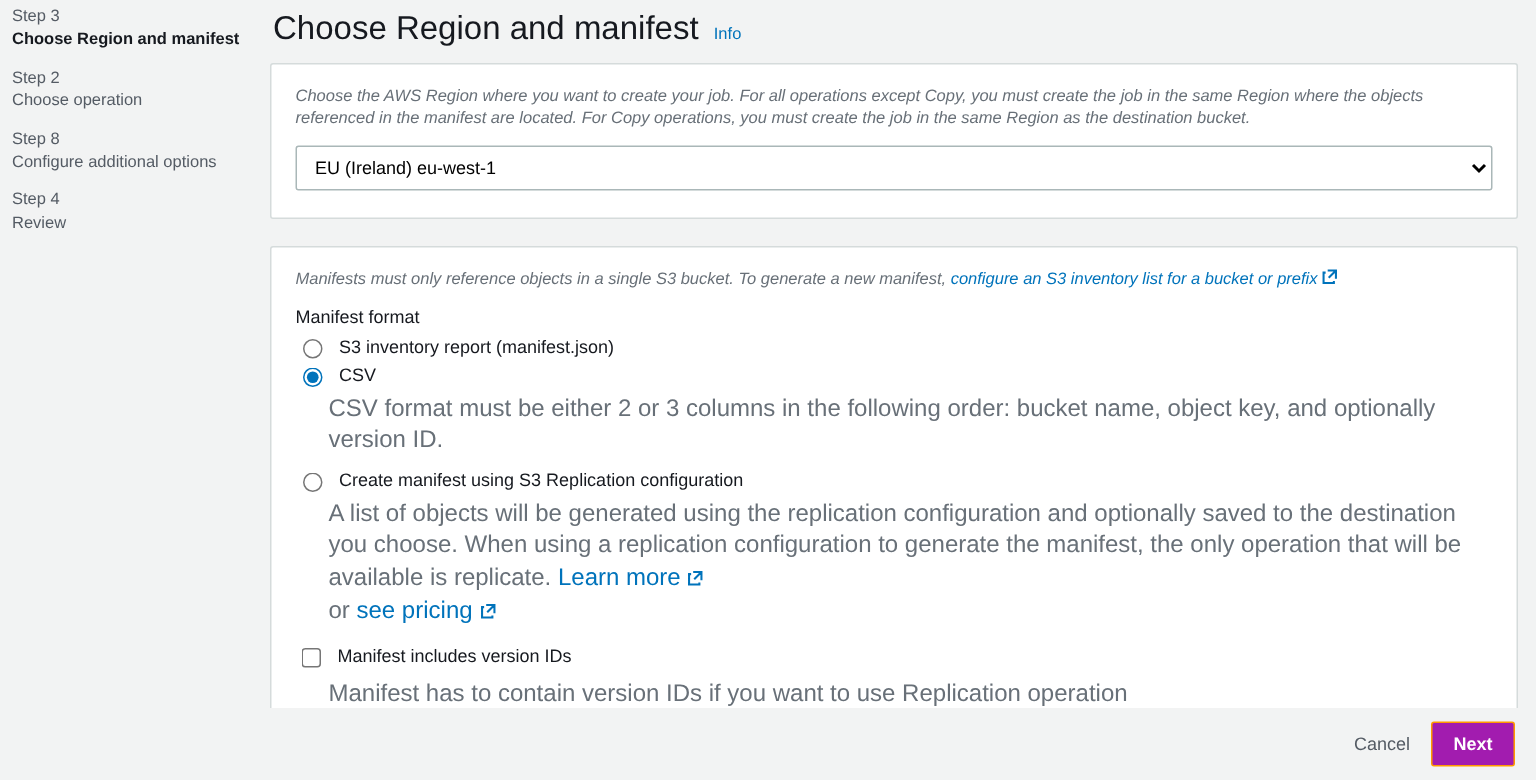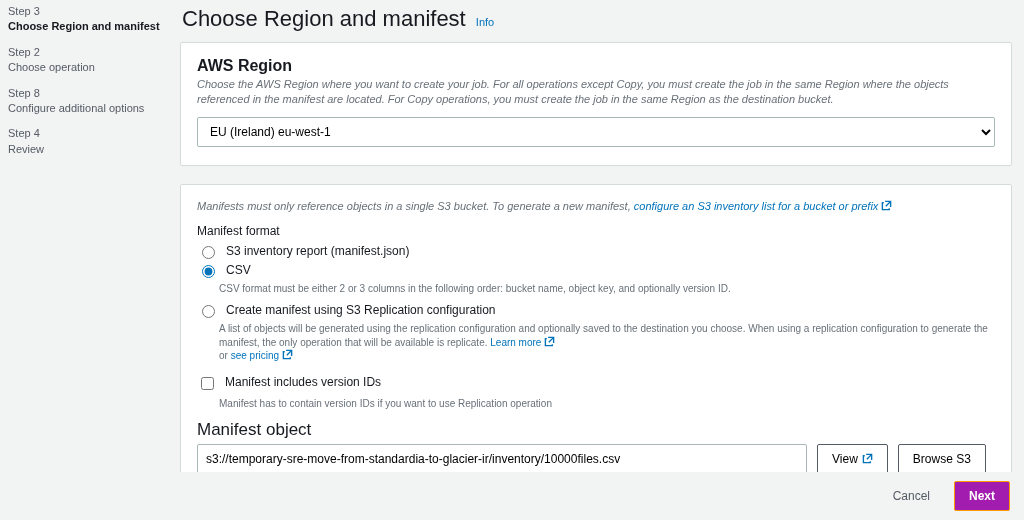--- a/index.html
+++ b/index.html
@@ -17,35 +17,35 @@
     padding:14px 16px 18px; margin-bottom:18px; }
   .panel h2 { font-size:16px; font-weight:700; margin:0 0 2px; }
   .panel .desc { font-size:11px; color:#687078; line-height:1.35; margin-bottom:10px;font-style:italic; }
   .link { color:#0073bb; cursor:pointer; }
   select.region { width:100%; height:30px; border:1px solid #aab7b8;
     border-radius:2px; padding:0 8px; font-size:12px; background:#fff; }
   .section-label { font-size:12px; font-weight:400; color:#16191f; margin:4px 0 6px; }
   .radio-row, .check-row { display:flex; align-items:flex-start; gap:8px; margin-bottom:4px; }
   .radio-row input, .check-row input { margin-top:2px; accent-color:#0073bb; }
   .opt-label { font-size:12px; }
-  .helper { font-size:10px; color:#687078; margin:0 0 8px 22px; line-height:1.35; }
+  .helper { font-size:16px; color:#687078; margin:0 0 8px 22px; line-height:1.35; }
   .field-label { font-size:17px; margin:10px 0 4px; }
   .field-label .optional { font-style:italic; color:#687078; }
   .row { display:flex; gap:10px; align-items:center; }
   input[type=text] { height:30px; border:1px solid #aab7b8; border-radius:2px;
     padding:0 8px; font-size:12px; width:610px; background:#fff; }
   input[type=text]::placeholder { color:#879196; font-style:italic; }
   .btn { height:30px; padding:0 14px; border:1px solid #545b64; border-radius:2px;
     background:#fff; font-size:12px; cursor:pointer; white-space:nowrap;
     display:inline-flex; align-items:center; gap:4px; }
   .btn.primary { background:#a21caf; border-color:#ff9900; color:#fff; font-weight:700; }
   .btn.link-only { border:none; background:none; color:#545b64; }
   .fmt-hint { font-size:10.5px; color:#687078; margin-top:4px; }
   .footer { position:fixed; bottom:0; left:176px; right:0; height:48px;
-    display:flex; align-items:center; justify-content:flex-end; gap:10px;
+    display:flex; align-items:center; justify-content:flex-end; 
     padding:0 14px; background:#f2f3f3; }
   
   svg.ext { width:11px; height:11px; vertical-align:-1px; }
   svg.ext path { stroke:#0073bb; stroke-width:2; fill:none; }
   
   .main::-webkit-scrollbar { width:8px; }
   .main::-webkit-scrollbar-thumb { background:#c1c7c9; border-radius:4px; }
 </style>
 </head>
 <body>
@@ -69,21 +69,20 @@
   </div>
 </div>
 
 <div class="main">
   <h1>
     <span>Choose Region and manifest</span>
     <span class="info link">Info</span>
   </h1>
 
   <div class="panel">
-    <h2>AWS Region</h2>
     <div class="desc">Choose the AWS Region where you want to create your job. For all operations except Copy, you must create the job in the same Region where the objects referenced in the manifest are located. For Copy operations, you must create the job in the same Region as the destination bucket.</div>
     <select class="region">
       <option>EU (Ireland) eu-west-1</option>
     </select>
   </div>
 
   <div class="panel">
     <div class="desc">
       <span>Manifests must only reference objects in a single S3 bucket. To generate a new manifest, </span>
       <span class="link">configure an S3 inventory list for a bucket or prefix</span>

